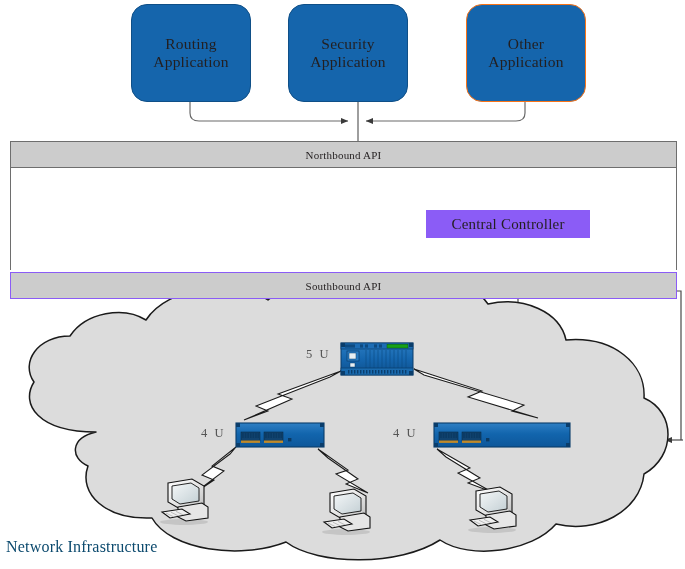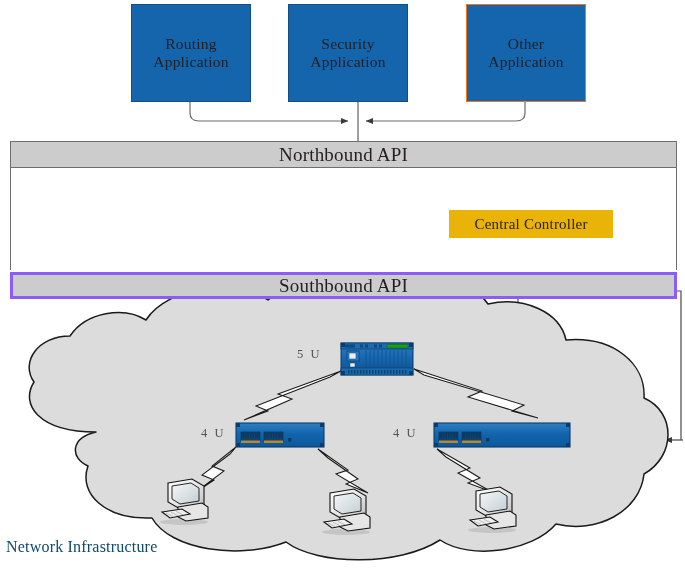--- a/index.html
+++ b/index.html
@@ -1,27 +1,27 @@
 <!DOCTYPE html>
 <html><head>
 <meta charset="utf-8">
 <style>
   html,body{margin:0;padding:0;background:#ffffff;}
   body{width:685px;height:569px;position:relative;overflow:hidden;
        font-family:"Liberation Serif","DejaVu Serif",serif;color:#1a1a1a;}
   #stage{position:absolute;inset:0;width:685px;height:569px;}
   #svgroot{position:absolute;left:0;top:0;width:685px;height:569px;}
 
-  .app-box{position:absolute;border-radius:0;display:flex;align-items:center;
+  .app-box{position:absolute;border-radius:16px;display:flex;align-items:center;
            justify-content:center;text-align:center;line-height:1.18;
            font-size:15.5px;color:#231f20;letter-spacing:.2px;}
   .app-label{display:block;padding:0 4px;}
 
   .api-band{position:absolute;display:flex;align-items:center;justify-content:center;
-            font-size:19px;color:#231f20;letter-spacing:.2px;}
+            font-size:11px;color:#231f20;letter-spacing:.2px;}
 
   .ctrl-label{position:absolute;display:flex;align-items:center;justify-content:center;
               font-size:15px;color:#231f20;padding:2px 8px;letter-spacing:.2px;}
 
   .u-label{position:absolute;font-size:12.5px;color:#555;letter-spacing:2px;
            font-family:"Liberation Serif","DejaVu Serif",serif;}
 
   .bottom-label{position:absolute;font-size:16px;color:#0c4a6e;letter-spacing:.2px;}
 </style>
 </head>
@@ -342,27 +342,27 @@
       <span>Other</span><br><span>Application</span>
     </span>
   </div>
 
   <div style="position:absolute;left:10px;top:168px;width:665px;height:102px;background:#ffffff;border:1px solid #6e6e6e;border-top:none;border-bottom:none;"></div>
 
   <div class="api-band" style="left:10px;top:141px;width:667px;height:27px;background:#cccccc;border:1px solid #6e6e6e;box-sizing:border-box;">
     <span>Northbound API</span>
   </div>
 
-  <div class="api-band" style="left:10px;top:272px;width:667px;height:27px;background:#cccccc;border:3px solid #8b5cf6;box-sizing:border-box;">
+  <div class="api-band" style="left:10px;top:272px;width:667px;height:27px;background:#cccccc;border:1px solid #8b5cf6;box-sizing:border-box;">
     <span>Southbound API</span>
   </div>
 
-  <div class="ctrl-label" style="left:449px;top:210px;width:148px;height:24px;background:#eab308;font-family:Liberation Serif, serif;">
+  <div class="ctrl-label" style="left:426px;top:210px;width:148px;height:24px;background:#8b5cf6;font-family:Liberation Serif, serif;">
     <span>Central Controller</span>
   </div>
 
-  <div class="u-label" style="left:297px;top:347px;"><span>5 U</span></div>
+  <div class="u-label" style="left:306px;top:347px;"><span>5 U</span></div>
   <div class="u-label" style="left:201px;top:426px;"><span>4 U</span></div>
   <div class="u-label" style="left:393px;top:426px;"><span>4 U</span></div>
 
   <div class="bottom-label" style="left:6px;top:538px;"><span>Network Infrastructure</span></div>
 
 </div>
 
 </body></html>

